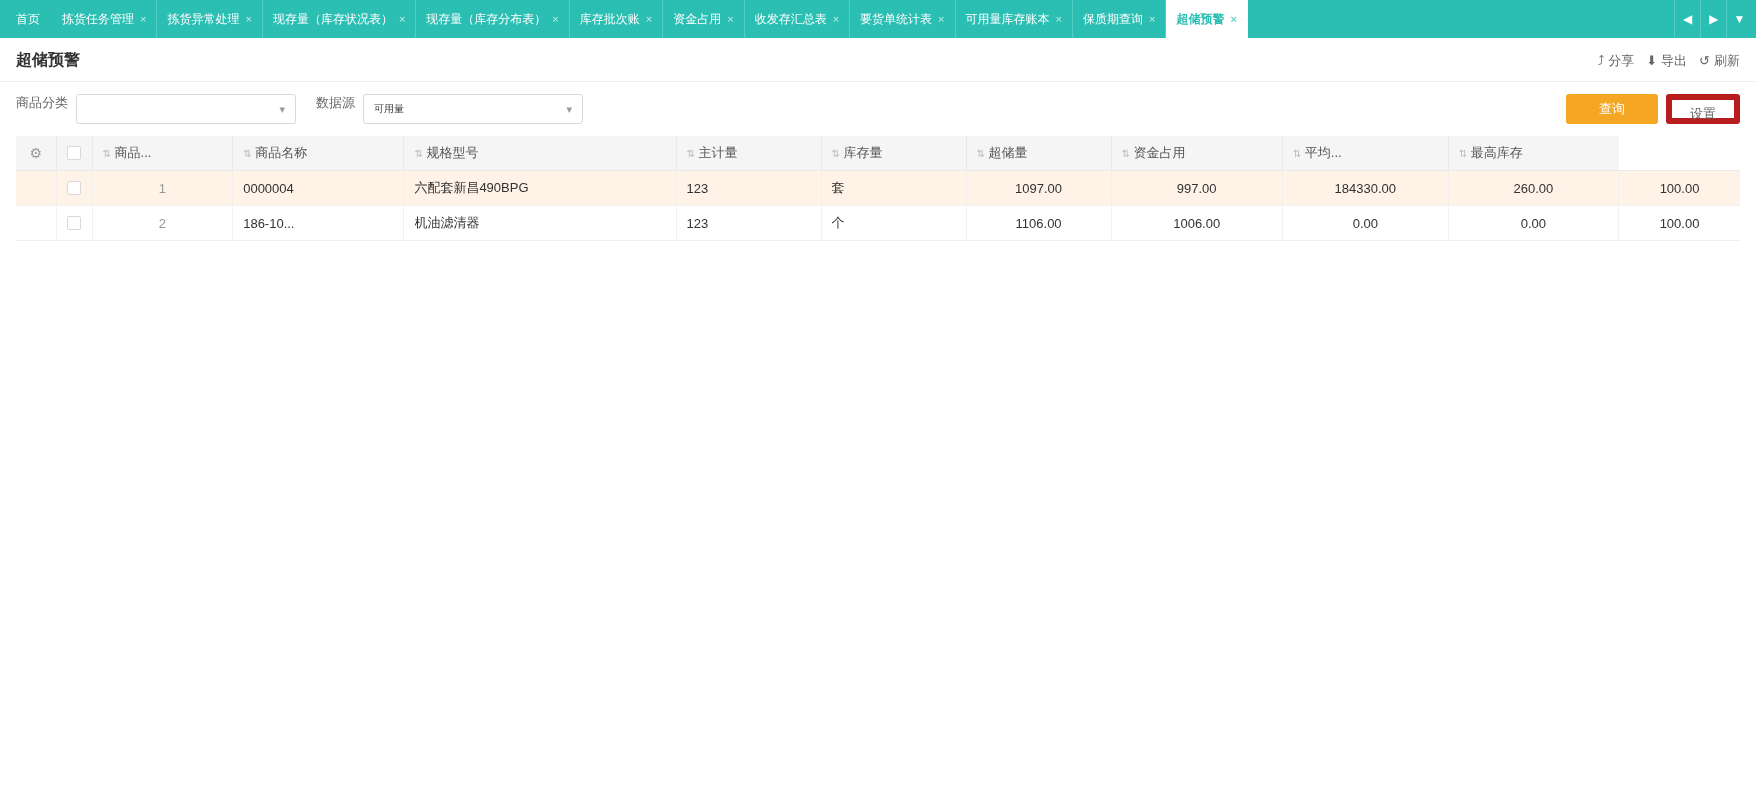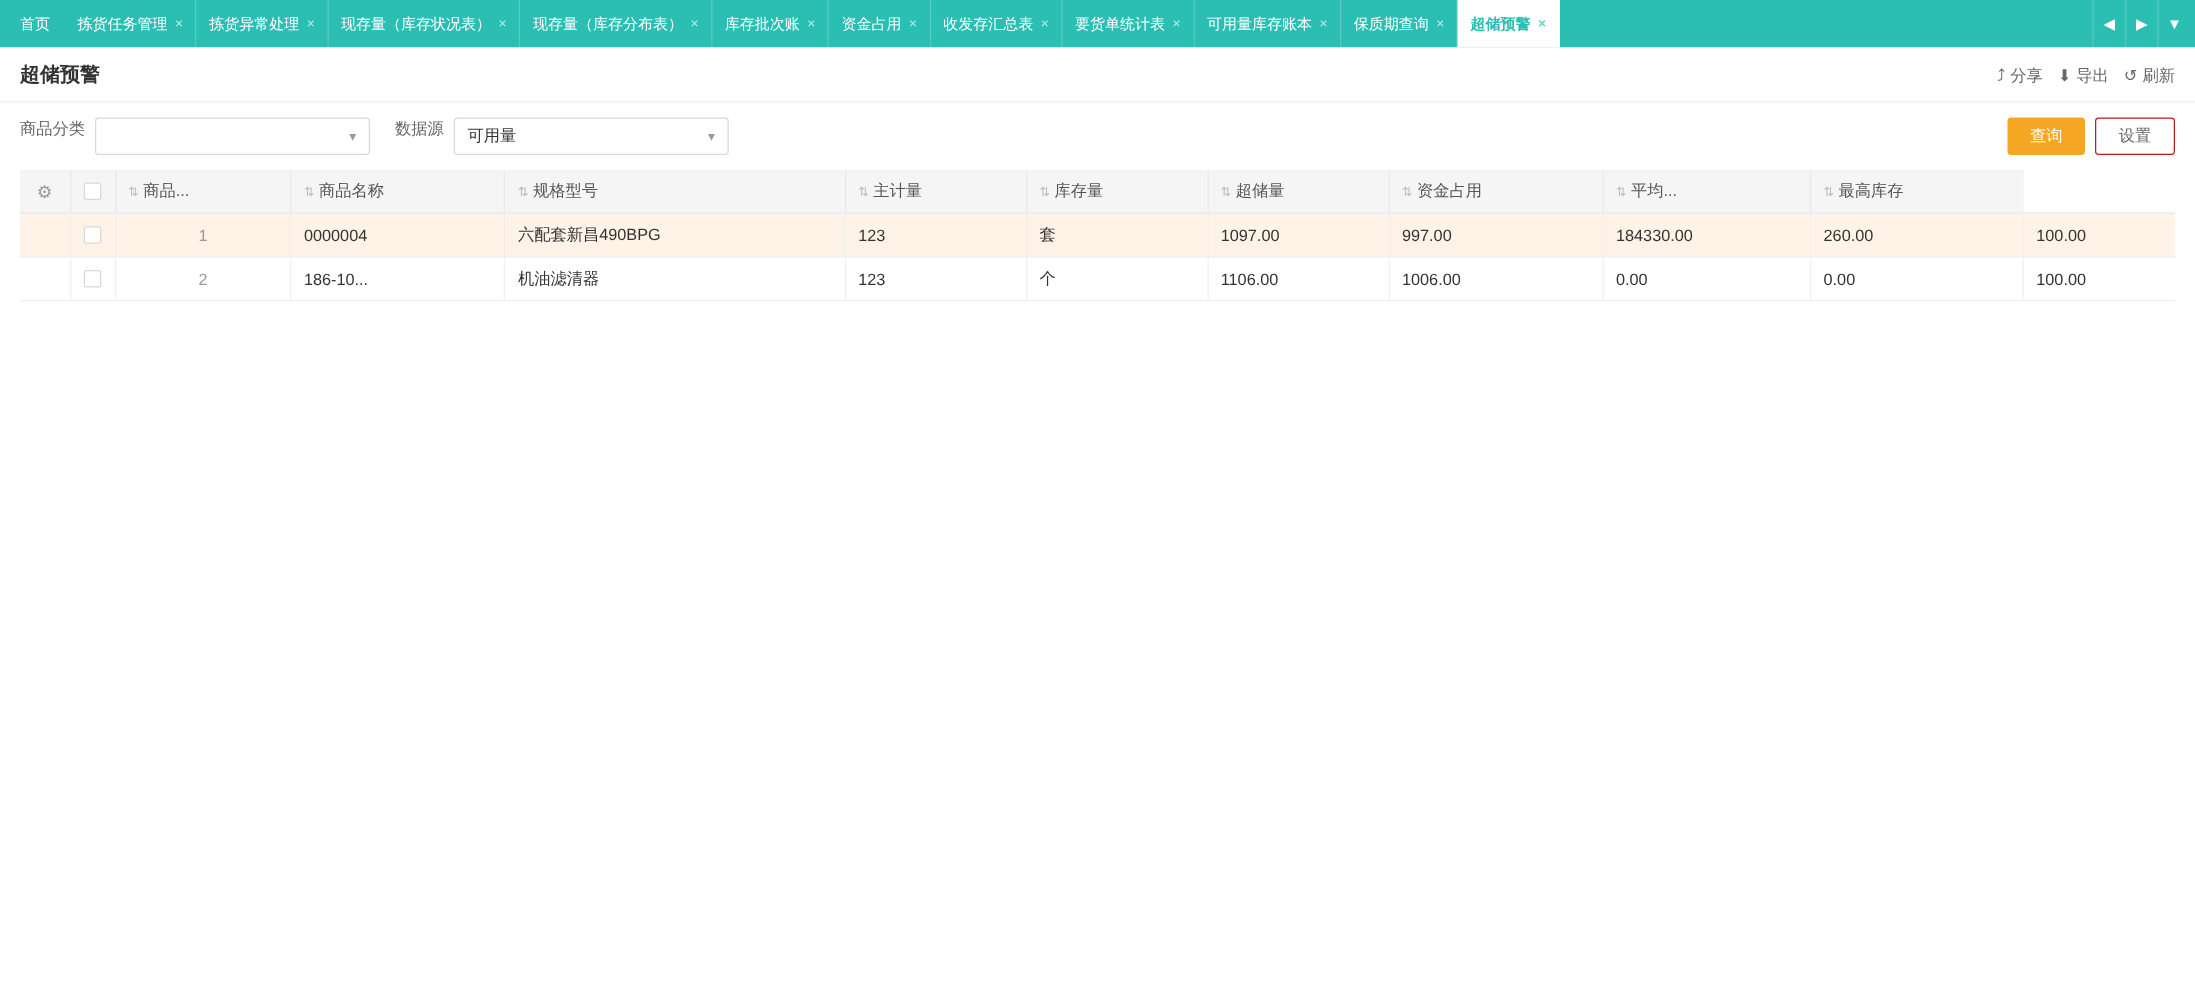--- a/index.html
+++ b/index.html
@@ -120,46 +120,46 @@
       border-radius: 3px;
       padding: 4px 10px;
       background: #fff;
       cursor: pointer;
       min-width: 220px;
       height: 30px;
       justify-content: space-between;
     }
     .filter-select-value {
       color: #333;
-      font-size: 13px;
+      font-size: 10px;
     }
     .filter-select-arrow {
       color: #999;
       font-size: 11px;
       margin-left: 8px;
     }
     .filter-actions {
       margin-left: auto;
       display: flex;
       gap: 8px;
     }
     .btn-query {
       background: #f5a623;
       color: #fff;
       border: none;
       border-radius: 3px;
-      padding: 5px 18px;
+      padding: 5px 33px;
       cursor: pointer;
       font-size: 13px;
       height: 30px;
     }
     .btn-settings {
       background: #fff;
       color: #666;
-      border: 1px solid #b91c1c;
+      border: 6px solid #b91c1c;
       border-radius: 3px;
       padding: 5px 18px;
       cursor: pointer;
       font-size: 13px;
       height: 30px;
     }
 
     
     .table-container {
       padding: 0 16px;
@@ -189,21 +189,21 @@
     .data-table tbody tr.highlighted { background: #fff3e8; }
     .data-table tbody td {
       padding: 8px 10px;
       color: #333;
       border-right: 1px solid #f0f0f0;
     }
     .data-table tbody td:last-child { border-right: none; }
     .data-table .col-index { width: 40px; text-align: center; color: #999; }
     .data-table .col-check { width: 36px; text-align: center; }
     .data-table .col-settings { width: 36px; text-align: center; }
-    .data-table .col-num { text-align: left; }
+    .data-table .col-num { text-align: center; }
     .checkbox-cell {
       display: flex;
       align-items: center;
       justify-content: center;
     }
     .checkbox {
       width: 14px;
       height: 14px;
       border: 1px solid #d9d9d9;
       border-radius: 2px;

